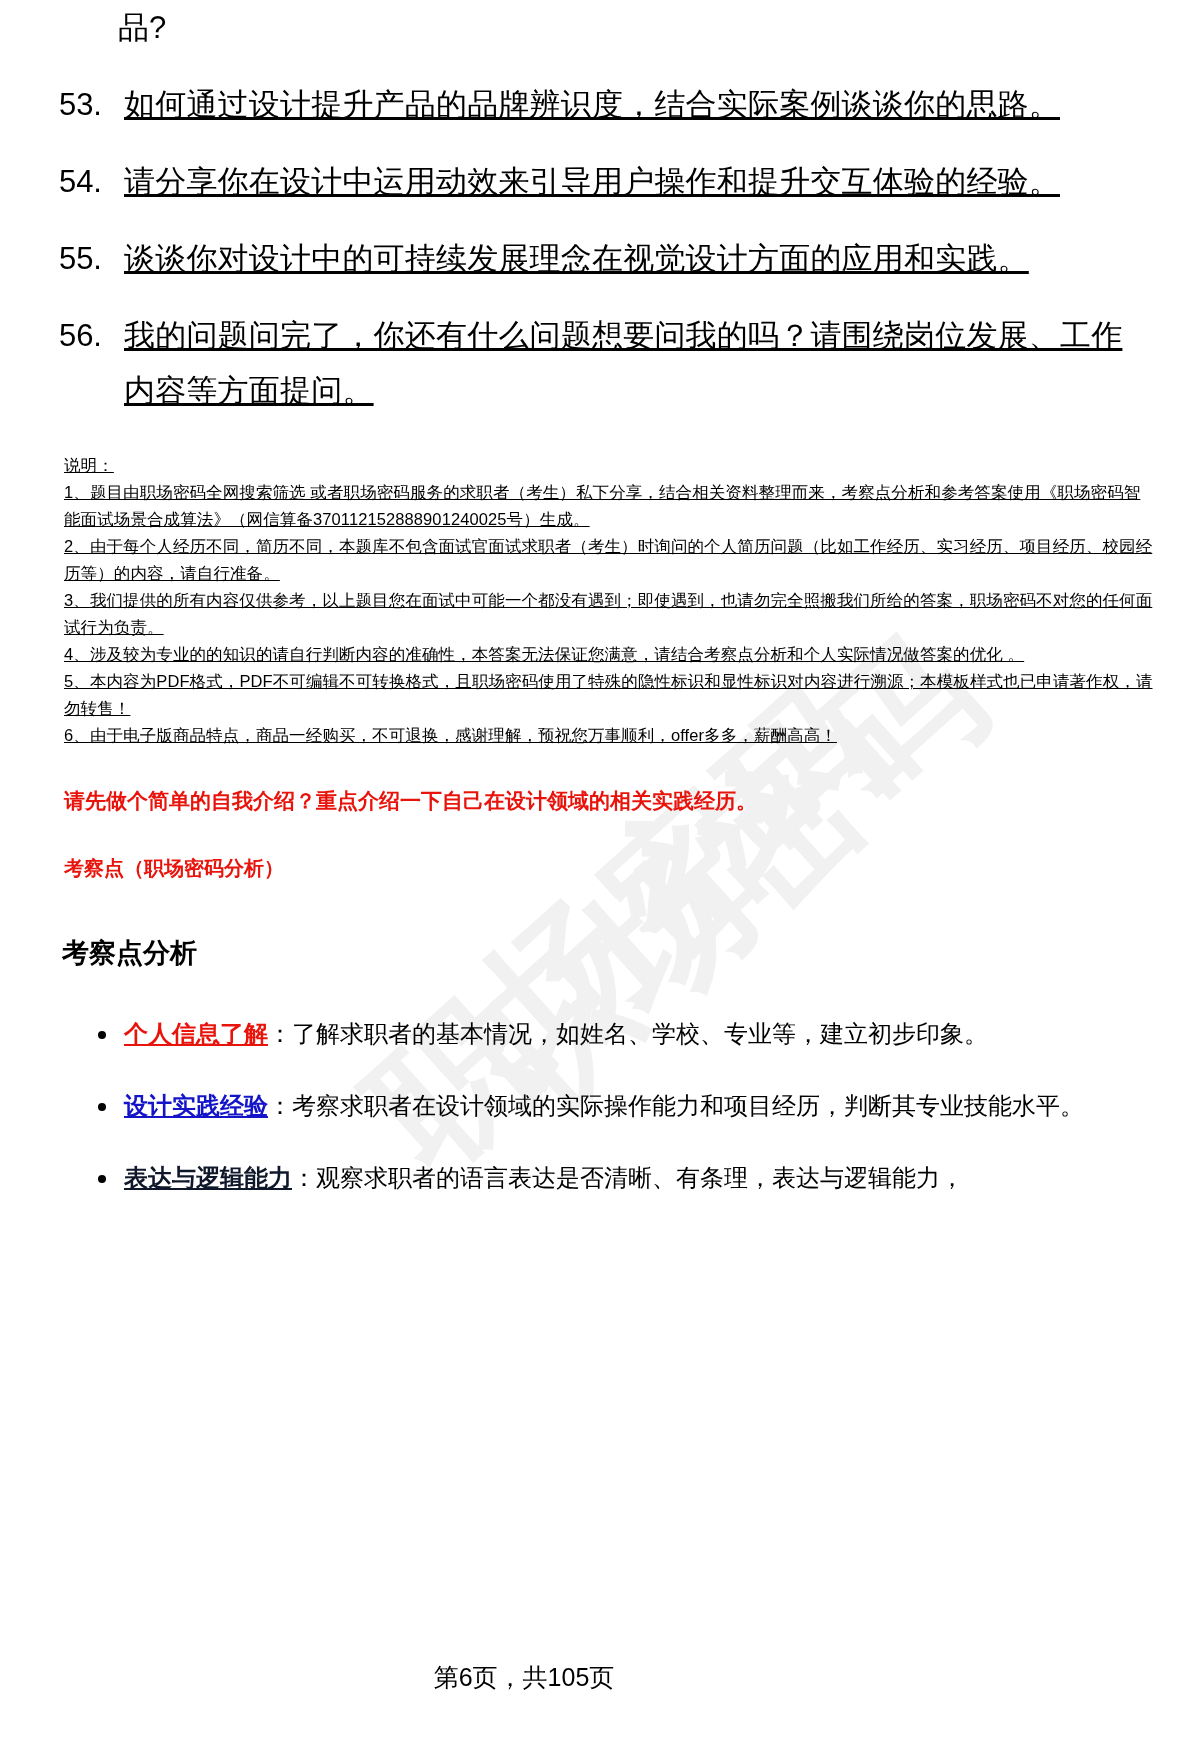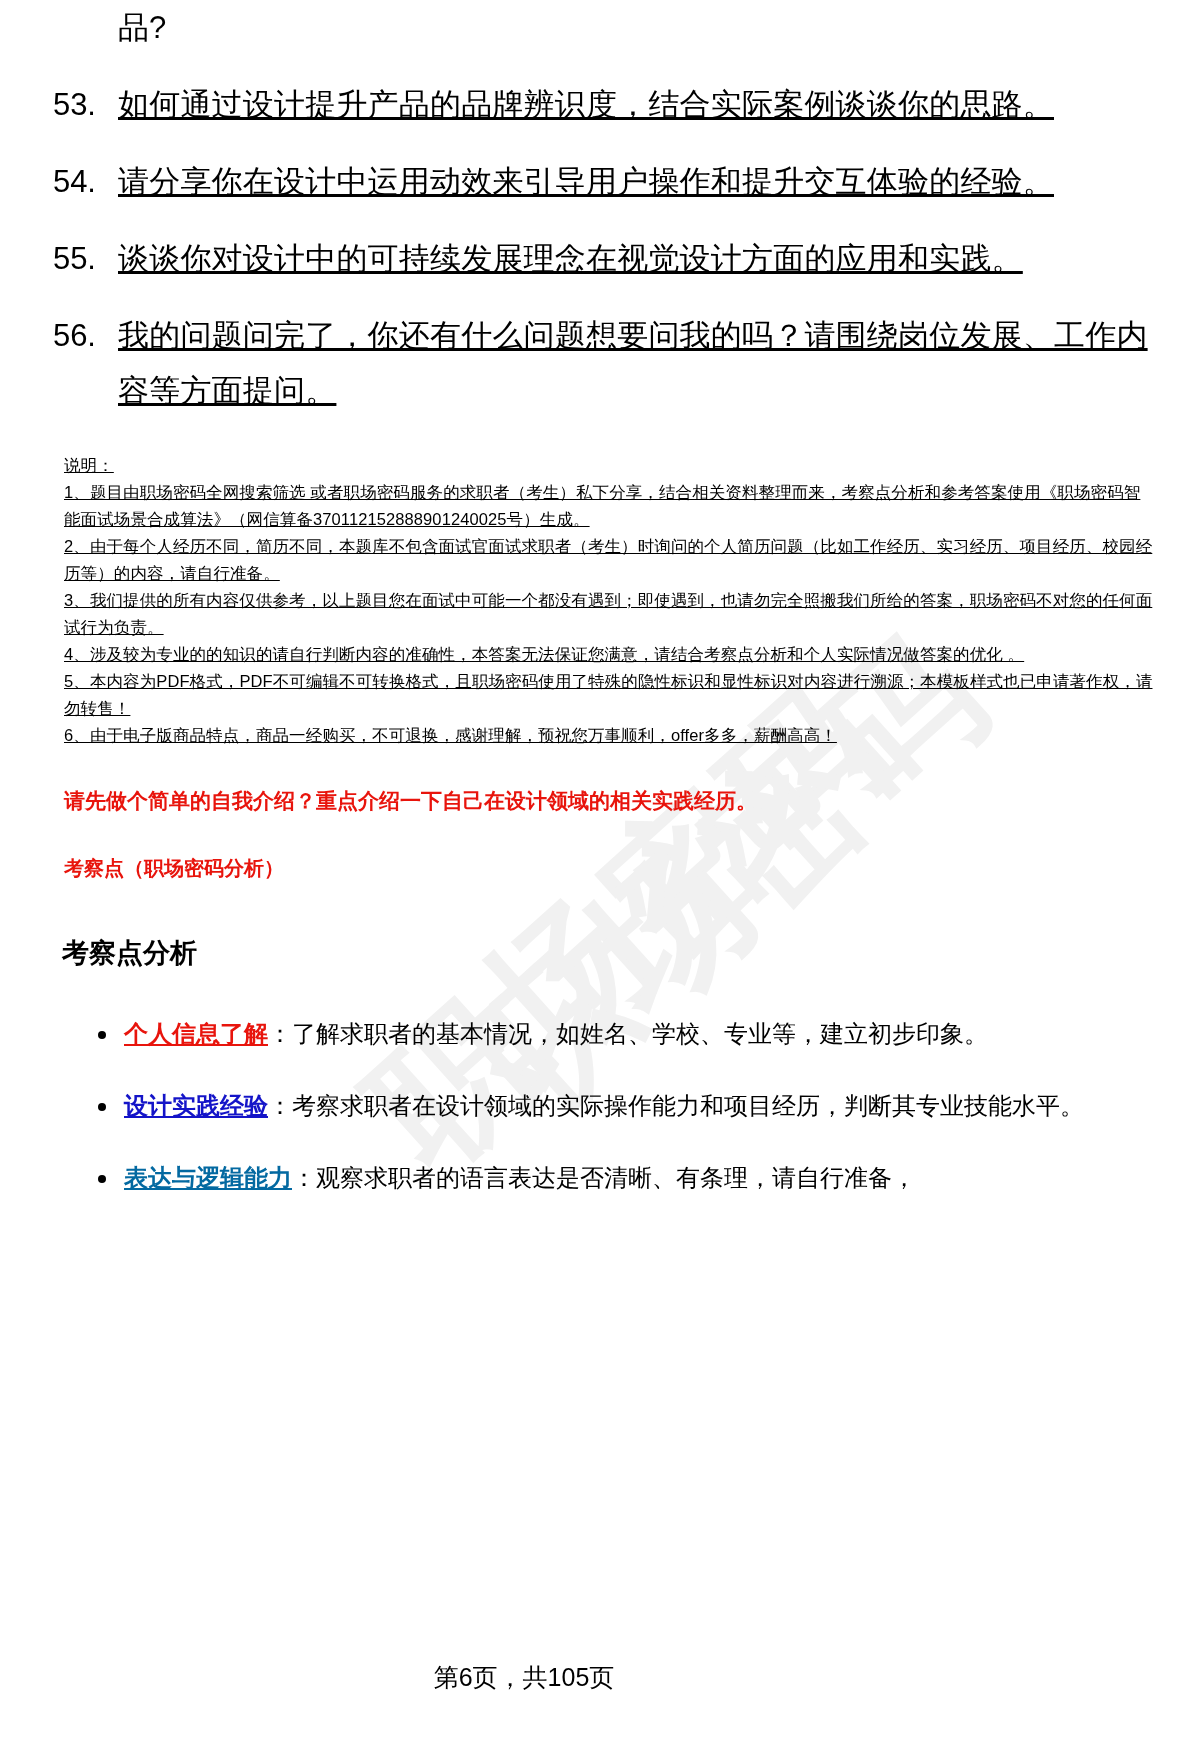--- a/index.html
+++ b/index.html
@@ -55,21 +55,21 @@
 
   .content {
     position: absolute;
     left: 46px;
     top: 0;
     width: 1110px;
   }
 
   
   .qlist {
-    margin: 0;
+    margin: 6px;
     padding: 0;
     list-style: none;
   }
   .qitem {
     display: flex;
     align-items: flex-start;
     font-size: 31px;
     line-height: 55px;
     margin-bottom: 22px;
   }
@@ -157,21 +157,21 @@
     height: 8px;
     border-radius: 50%;
     background: #000;
   }
   .term {
     font-weight: 700;
     text-decoration: underline;
   }
   .term-red   { color: #e8140c; }
   .term-blue  { color: #1414c8; }
-  .term-green { color: #0369a1; }
+  .term-green { color: #0f172a; }
 
   
   .footer {
     position: absolute;
     left: 0;
     top: 1660px;
     width: 1048px;
     text-align: center;
     font-size: 25px;
     line-height: 34px;
@@ -226,20 +226,20 @@
     <div class="section-heading">考察点分析</div>
 
     <ul class="bullets">
       <li class="bullet">
         <span class="term term-red">个人信息了解</span><span>：</span><span>了解求职者的基本情况，如姓名、学校、专业等，建立初步印象。</span>
       </li>
       <li class="bullet">
         <span class="term term-blue">设计实践经验</span><span>：</span><span>考察求职者在设计领域的实际操作能力和项目经历，判断其专业技能水平。</span>
       </li>
       <li class="bullet">
-        <span class="term term-green">表达与逻辑能力</span><span>：</span><span>观察求职者的语言表达是否清晰、有条理，请自行准备，</span>
+        <span class="term term-green">表达与逻辑能力</span><span>：</span><span>观察求职者的语言表达是否清晰、有条理，表达与逻辑能力，</span>
       </li>
     </ul>
 
   </div>
 
   <div class="footer">第6页，共105页</div>
 </div>
 
 </body></html>

